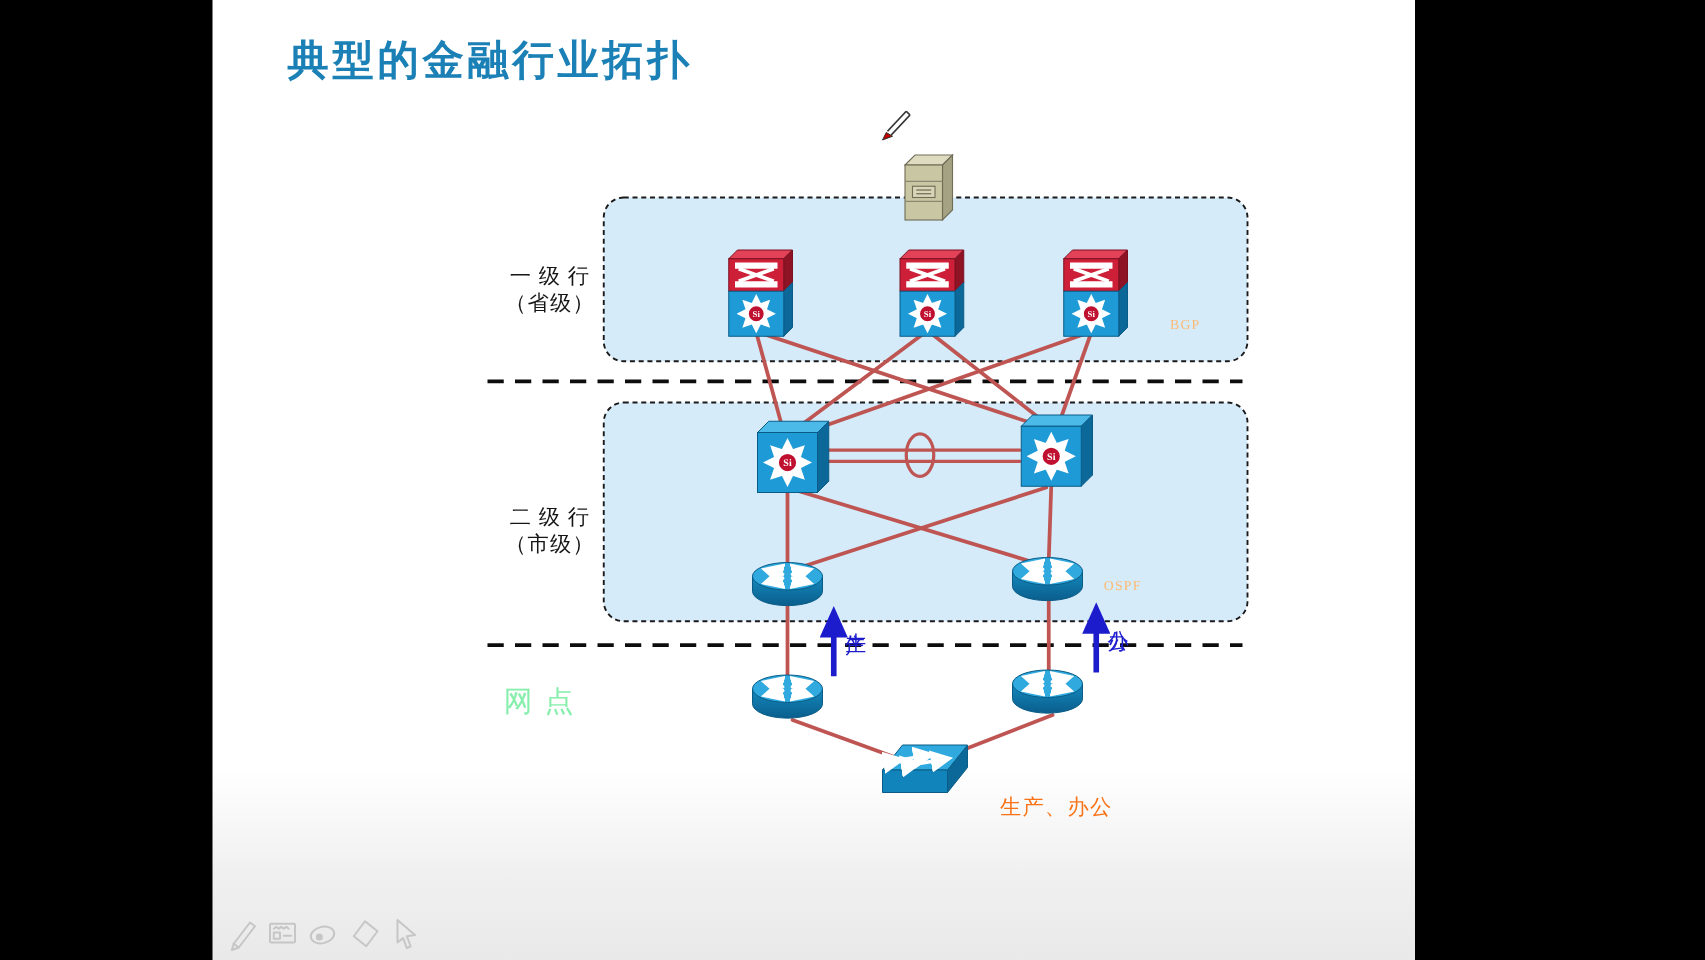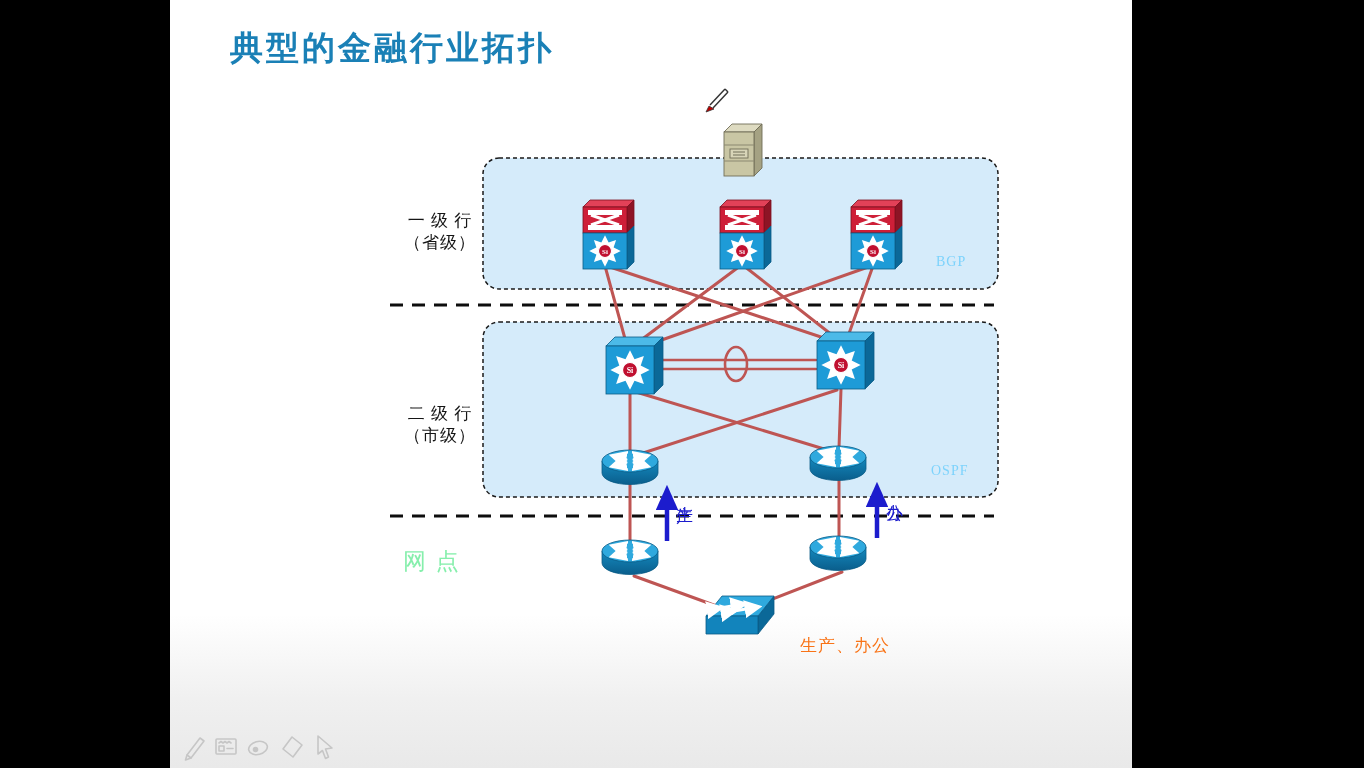--- a/index.html
+++ b/index.html
@@ -8,23 +8,23 @@
   .slide{position:absolute;left:170px;top:0;width:1026px;height:768px;z-index:1;
          background:linear-gradient(180deg,#ffffff 0%,#ffffff 80%,#f0f0f0 91%,#e9e9e9 100%);}
   .diagram-svg{position:absolute;left:0;top:0;width:1364px;height:768px;z-index:2;}
   .lbl{position:absolute;z-index:3;white-space:nowrap;}
   .page-title{left:230px;top:26px;font-size:33px;font-weight:bold;color:#1a80b6;letter-spacing:3px;}
   .qq-notice{left:874px;top:86px;font-size:21px;font-weight:bold;color:#ea0b0b;letter-spacing:0.5px;}
   .tier{width:100px;text-align:center;font-size:17px;color:#151515;line-height:22px;letter-spacing:1px;}
   .tier1{left:390px;top:210px;}
   .tier2{left:390px;top:403px;}
   .tier3{left:403px;top:546px;font-size:23px;color:#86efac;letter-spacing:2px;}
-  .zone{font-size:14px;color:#7dd3fc;letter-spacing:1px;}
+  .zone{font-size:11px;color:#fdba74;letter-spacing:1px;}
   .zone1{left:936px;top:254px;}
-  .zone2{left:931px;top:463px;}
+  .zone2{left:883px;top:463px;}
   .flow{writing-mode:vertical-rl;text-orientation:upright;font-size:17px;color:#1c1ccd;line-height:17px;}
   .flow-left{left:676px;top:493px;}
   .flow-right{left:886px;top:491px;}
   .caption{left:800px;top:634px;font-size:17px;color:#f97316;letter-spacing:1px;}
   .toolbar{position:absolute;left:180px;top:733px;z-index:4;}
 </style>
 </head>
 <body>
 
 <div class="screen">

